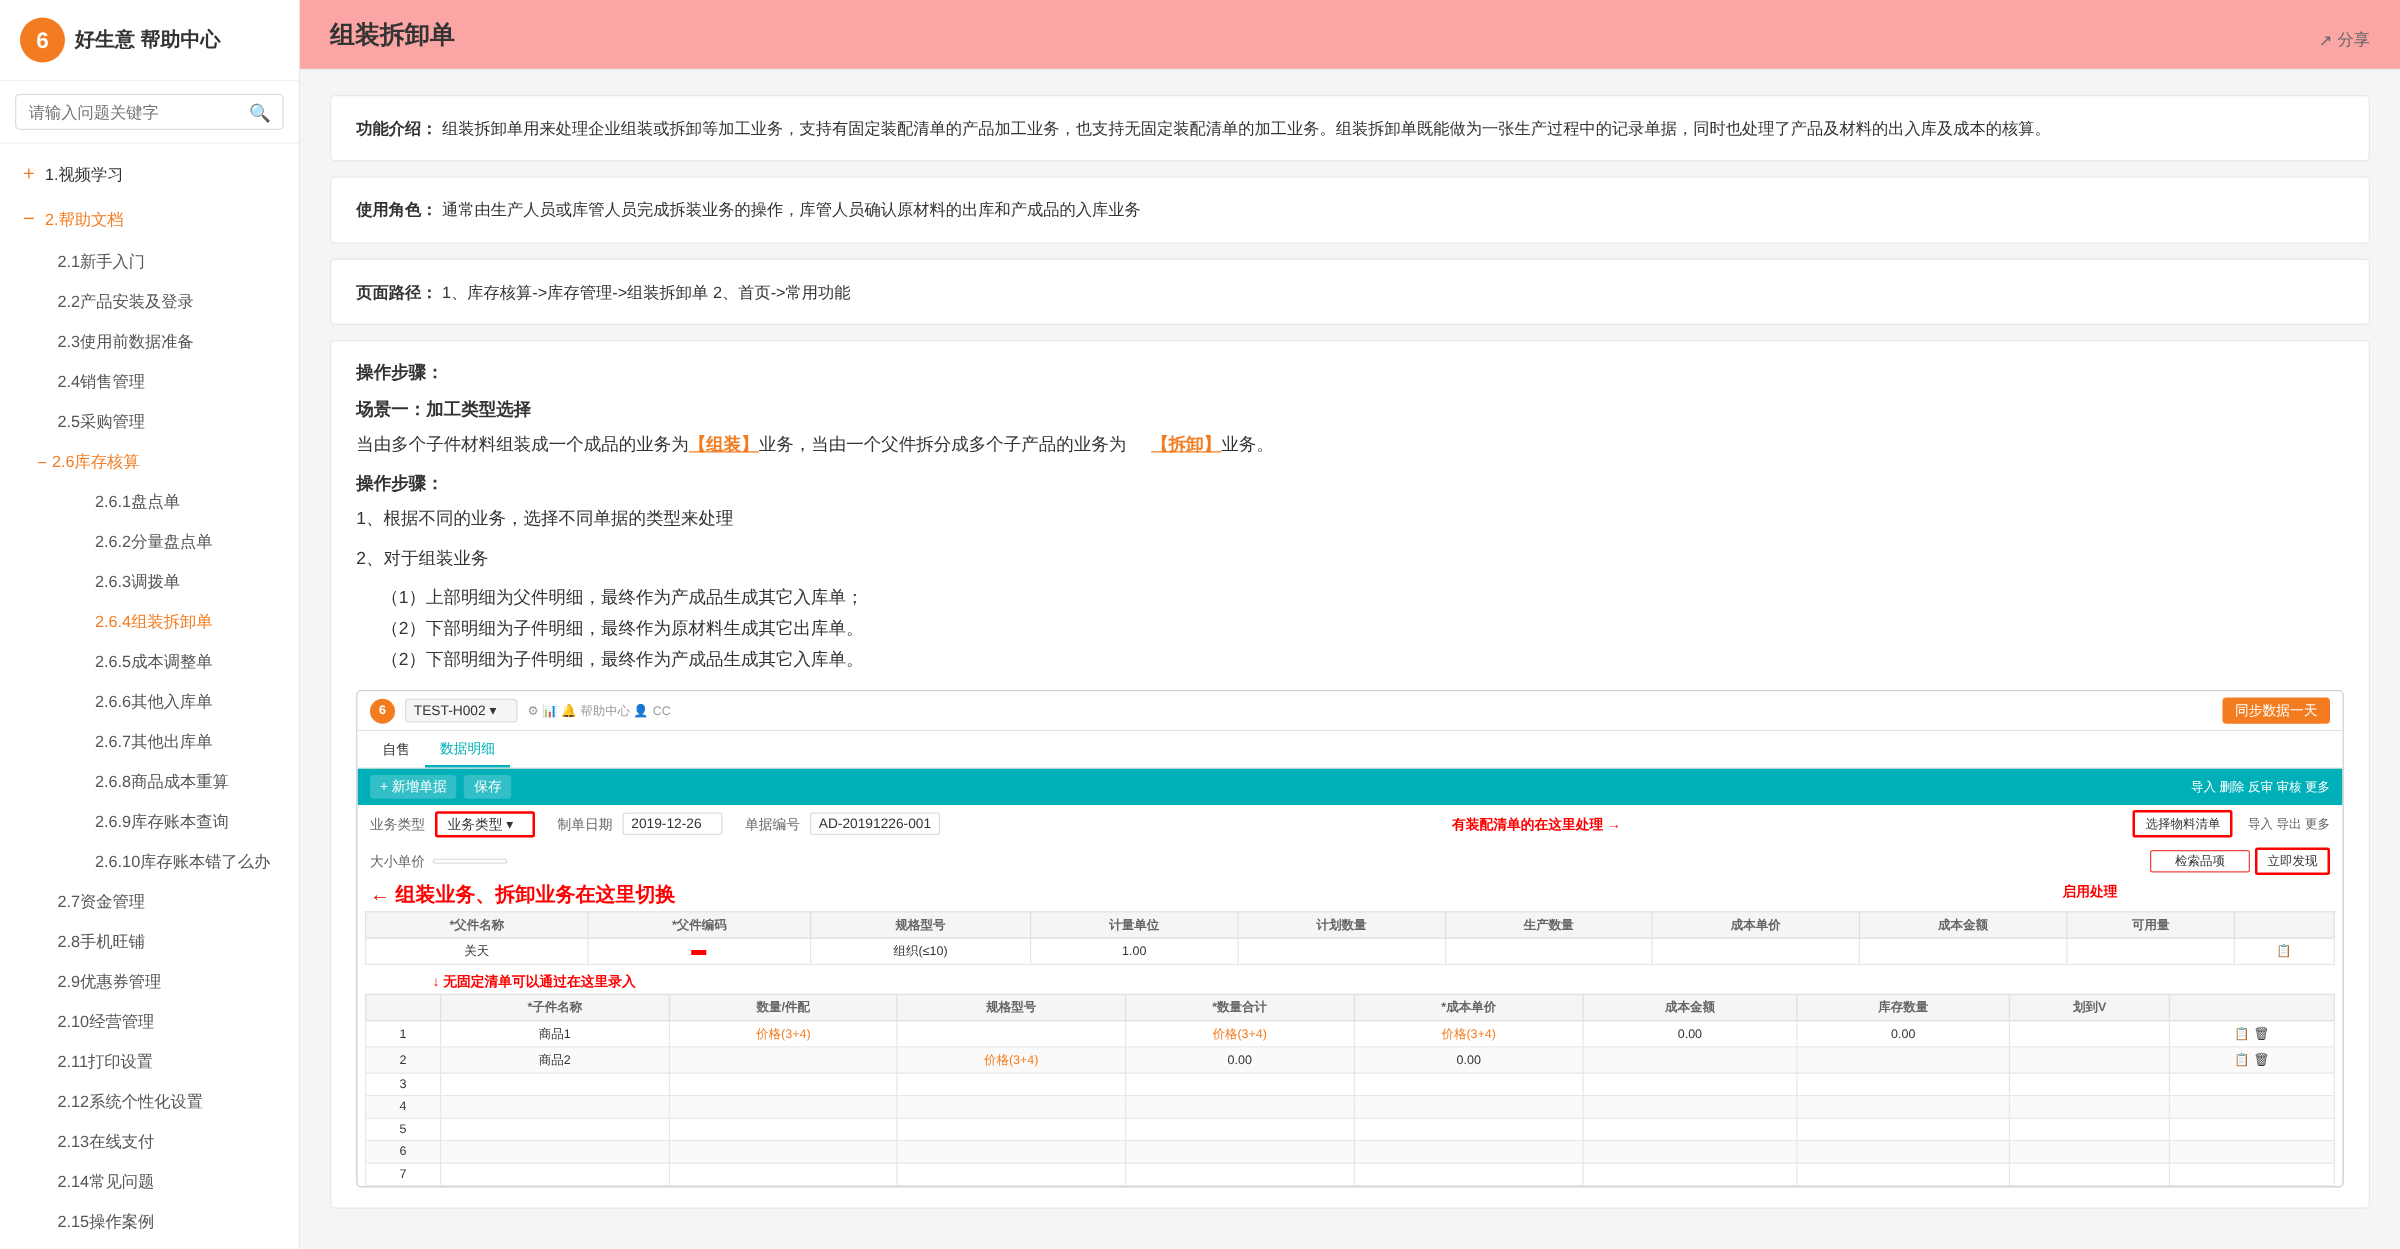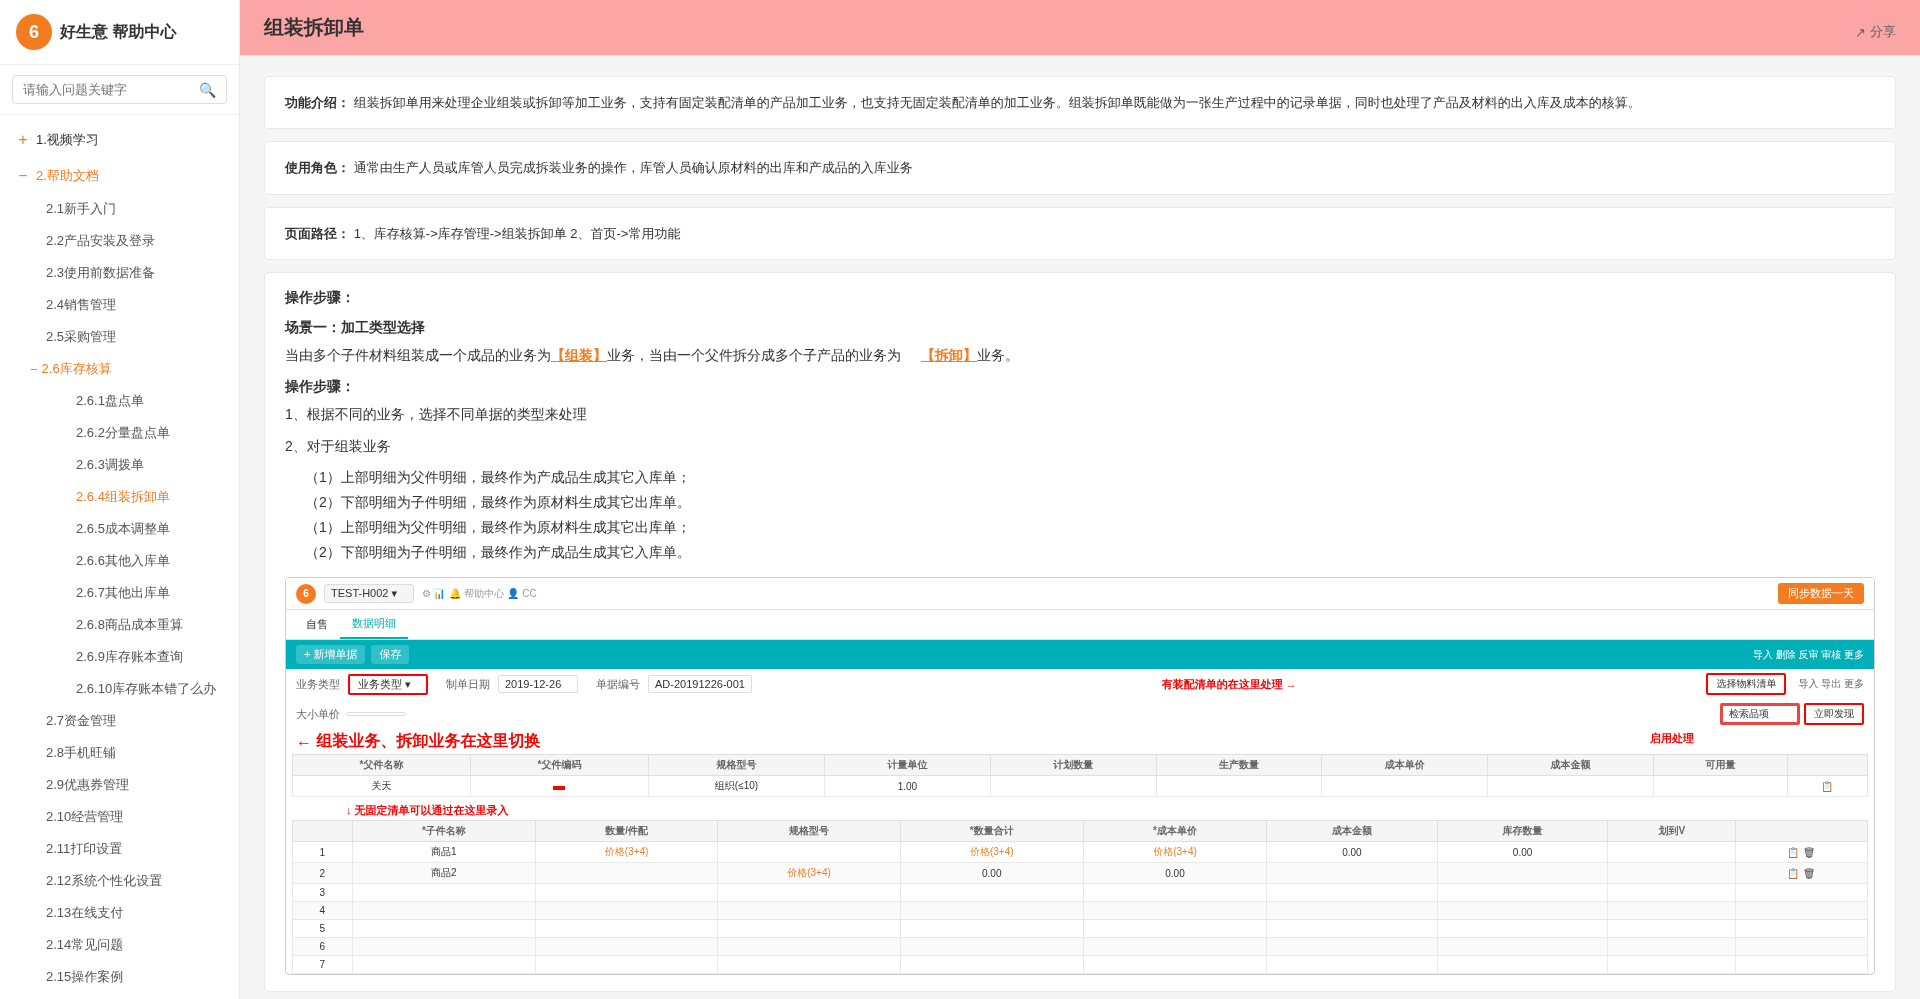--- a/index.html
+++ b/index.html
@@ -416,21 +416,20 @@
       <div class="steps-title">操作步骤：</div>
       <div class="scene-title">场景一：加工类型选择</div>
       <div class="step-text">
         当由多个子件材料组装成一个成品的业务为<span style="text-decoration:underline;color:#f47c20;font-weight:bold;">【组装】</span>业务，当由一个父件拆分成多个子产品的业务为<span style="text-decoration:underline;color:#f47c20;font-weight:bold;padding-left:20px;">【拆卸】</span>业务。
       </div>
       <div class="scene-title">操作步骤：</div>
       <div class="step-text">1、根据不同的业务，选择不同单据的类型来处理</div>
       <div class="step-text">2、对于组装业务</div>
       <div class="sub-step">（1）上部明细为父件明细，最终作为产成品生成其它入库单；</div>
       <div class="sub-step">（2）下部明细为子件明细，最终作为原材料生成其它出库单。</div>
-      <div class="sub-step">（1）上部明细为父件明细，最终作为原材料生成其它出库单；</div>
       <div class="sub-step">（2）下部明细为子件明细，最终作为产成品生成其它入库单。</div>
 
       <div class="screenshot-wrapper" style="position:relative;margin-top:12px;">
         <div class="app-screenshot">
 
           <div class="app-topbar">
             <div class="app-logo-sm">6</div>
             <div class="app-dropdown">TEST-H002 ▾</div>
             <span style="color:#999;font-size:10px;">⚙ 📊 🔔 帮助中心 👤 CC</span>
             <div style="flex:1"></div>
@@ -460,21 +459,21 @@
             <span class="app-form-field">AD-20191226-001</span>
             <div style="flex:1;text-align:center;color:red;font-size:11px;font-weight:bold;">有装配清单的在这里处理 →</div>
             <span style="border:2px solid red;padding:2px 8px;font-size:10px;color:#333;border-radius:2px;">选择物料清单</span>
             <span style="font-size:10px;color:#666;margin-left:4px;text-align:right;">导入 导出 更多</span>
           </div>
 
           <div style="display:flex;align-items:center;padding:4px 10px;font-size:11px;position:relative;">
             <span style="color:#666;margin-right:6px;">大小单价</span>
             <span style="border:1px solid #ddd;border-radius:2px;padding:1px 6px;min-width:60px;font-size:10px;"></span>
             <div style="flex:1"></div>
-            <span style="border:3px solid #ef4444;border-radius:2px;padding:1px 6px;min-width:80px;font-size:10px;">检索品项</span>
+            <span style="border:1px solid #ef4444;border-radius:2px;padding:1px 6px;min-width:80px;font-size:10px;text-align:center;">检索品项</span>
             <span style="border:2px solid red;padding:2px 8px;font-size:10px;border-radius:2px;margin-left:4px;">立即发现</span>
           </div>
           <div style="padding:2px 10px;position:relative;">
             <span style="color:red;font-size:16px;font-weight:bold;">← 组装业务、拆卸业务在这里切换</span>
             <span style="position:absolute;right:180px;color:red;font-size:11px;font-weight:bold;">启用处理</span>
           </div>
 
           <div style="padding:0 6px 4px;">
             <table class="app-table">
               <thead>

